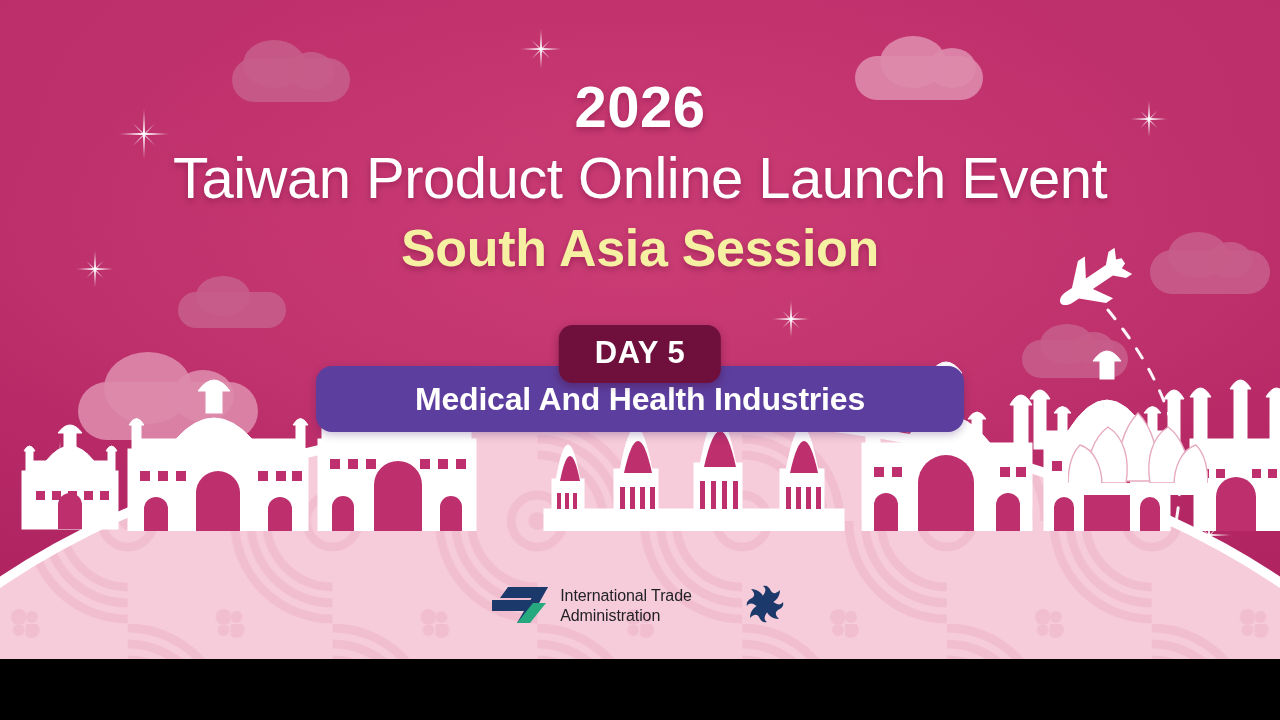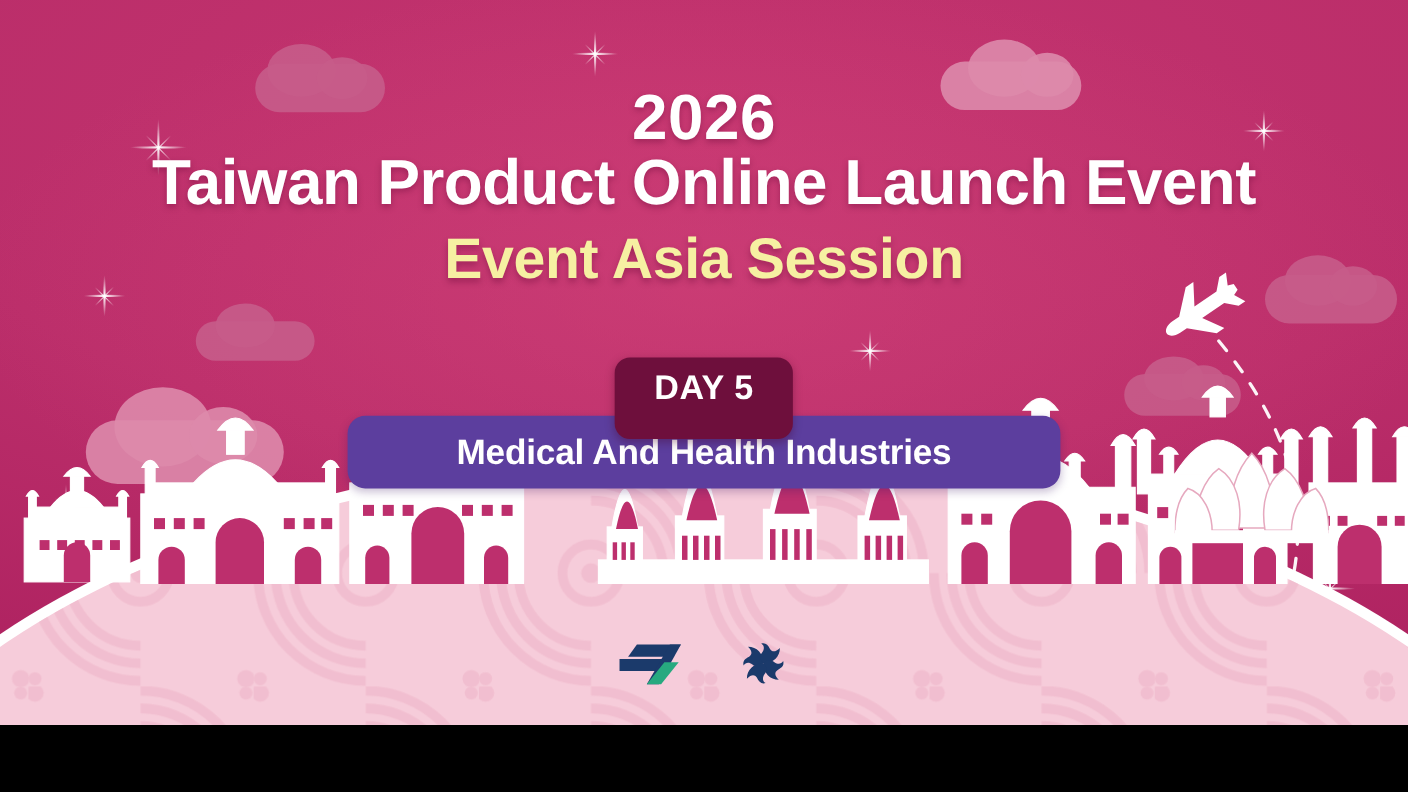--- a/index.html
+++ b/index.html
@@ -139,22 +139,23 @@
     z-index: 20;
   }
   .year {
     font-size: 58px;
     font-weight: 700;
     letter-spacing: 0.5px;
     line-height: 1;
     text-shadow: 0 3px 6px rgba(90,0,45,0.35);
   }
   .main-title {
+    margin-top: 12px;
     font-size: 58px;
-    font-weight: 700;
+    font-weight: 400;
     line-height: 1.05;
     letter-spacing: -0.5px;
     text-shadow: 0 3px 6px rgba(90,0,45,0.35);
   }
   .sub-title {
     margin-top: 12px;
     font-size: 52px;
     font-weight: 700;
     color: #f6f0a2;
     line-height: 1.05;
@@ -166,30 +167,30 @@
     position: absolute;
     z-index: 30;
     left: 50%;
     transform: translateX(-50%);
     top: 325px;
     background: #6e0f3c;
     color: #ffffff;
     font-size: 31px;
     font-weight: 700;
     letter-spacing: 0.5px;
-    padding: 10px 36px 28px;
+    padding: 10px 36px 12px;
     border-radius: 14px;
     box-shadow: 0 3px 8px rgba(70,0,35,0.35);
   }
 
   .industries {
     position: absolute;
     z-index: 25;
     left: 0; right: 0;
-    top: 378px;
+    top: 366px;
     display: flex;
     flex-direction: column;
     align-items: center;
   }
   .ind-row {
     background: #5c3e9e;
     color: #ffffff;
     font-weight: 700;
     font-size: 32px;
     letter-spacing: -0.2px;
@@ -562,21 +563,21 @@
         <path d="M12,36 C26,40 34,58 34,76 L0,76 C0,58 4,44 12,36 Z"></path>
         <path d="M128,36 C136,44 140,58 140,76 L106,76 C106,58 114,40 128,36 Z"></path>
         <rect x="0" y="74" width="140" height="12" stroke="none"></rect>
       </g>
     </svg>
   </div>
 
   <div class="headline">
     <div class="year">2026</div>
     <div class="main-title">Taiwan Product Online Launch Event</div>
-    <div class="sub-title">Event Asia Session</div>
+    <div class="sub-title">South Asia Session</div>
   </div>
 
   <div class="day-badge">DAY 5</div>
 
   <div class="industries">
     <div class="ind-row ind-row-1">Medical And Health Industries</div>
   </div>
 
   <div class="logos">
 
@@ -584,20 +585,22 @@
       <span>
         <svg width="58" height="46" viewBox="0 0 58 46">
           <g>
             <path d="M16,6 L56,6 L48,17 L8,17 Z" fill="#1b3a6b"></path>
             <path d="M0,19 L44,19 L36,30 L0,30 Z" fill="#1b3a6b"></path>
             <path d="M46,6 L56,6 L36,42 L25,42 Z" fill="#1b3a6b"></path>
             <path d="M41,22 L54,22 L38,42 L25,42 Z" fill="#27a97f"></path>
           </g>
         </svg>
       </span>
+      <span class="logo-text ita">International Trade
+Administration</span>
     </div>
 
     <div class="logo">
       <span>
         <svg width="46" height="46" viewBox="0 0 46 46">
           <g fill="#1b3a6b">
             <path d="M23,23 C23,14 17,8 9,8 C13,12 13,15 10,17 C6,19 4,21 5,25 C7,22 10,22 13,24 C17,27 20,26 23,23 Z"></path>
             <path d="M23,23 C32,23 38,17 38,9 C34,13 31,13 29,10 C27,6 25,4 21,5 C24,7 24,10 22,13 C19,17 20,20 23,23 Z"></path>
             <path d="M23,23 C23,32 29,38 37,38 C33,34 33,31 36,29 C40,27 42,25 41,21 C39,24 36,24 33,22 C29,19 26,20 23,23 Z"></path>
             <path d="M23,23 C14,23 8,29 8,37 C12,33 15,33 17,36 C19,40 21,42 25,41 C22,39 22,36 24,33 C27,29 26,26 23,23 Z"></path>

